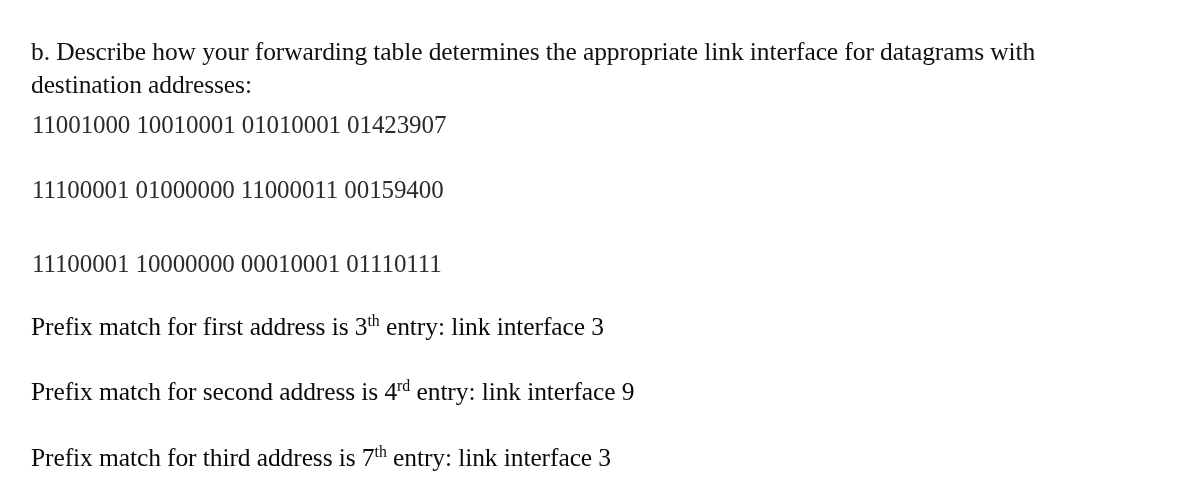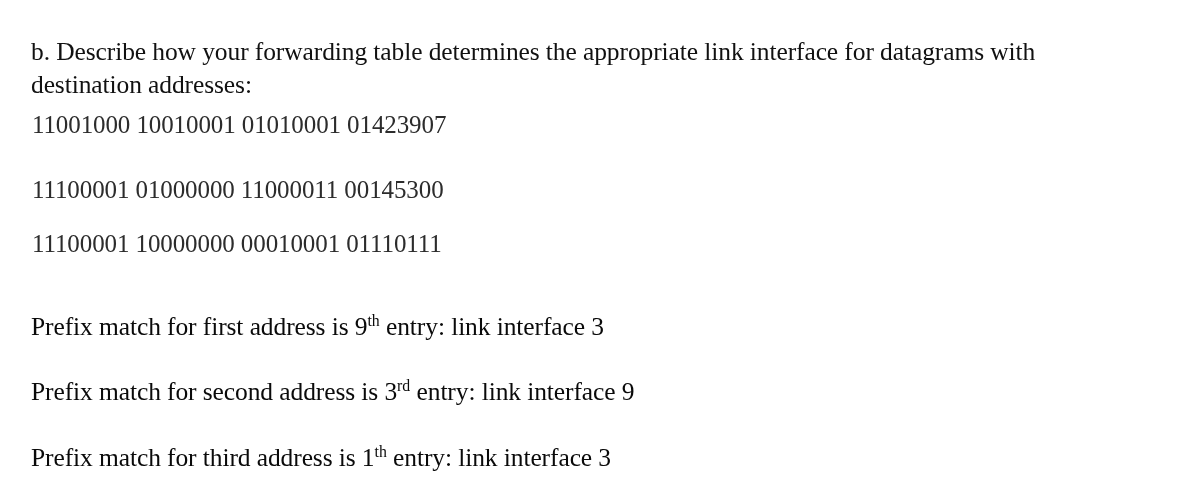--- a/index.html
+++ b/index.html
@@ -37,21 +37,21 @@
     position: absolute;
     left: 32px;
     font-size: 25px;
     line-height: 30px;
     color: #2c2c2c;
     white-space: pre;
     letter-spacing: -0.1px;
   }
   .addr-1 { top: 110px; }
   .addr-2 { top: 175px; }
-  .addr-3 { top: 229px; }
+  .addr-3 { top: 249px; }
 
   .answer {
     position: absolute;
     left: 31px;
     font-size: 25.5px;
     line-height: 31px;
     color: #0a0a0a;
     white-space: nowrap;
     letter-spacing: -0.1px;
   }
@@ -69,23 +69,23 @@
 </style>
 </head>
 <body>
 
 <div class="page">
 
   <p class="intro">b. Describe how your forwarding table determines the appropriate link interface for datagrams with destination addresses:</p>
 
   <div class="addr addr-1">11001000 10010001 01010001 01423907</div>
 
-  <div class="addr addr-2">11100001 01000000 11000011 00145300</div>
+  <div class="addr addr-2">11100001 01000000 11000011 00159400</div>
 
   <div class="addr addr-3">11100001 10000000 00010001 01110111</div>
 
-  <div class="answer ans-1"><span>Prefix match for first address is 9</span><sup class="ord">th</sup><span> entry: link interface 3</span></div>
+  <div class="answer ans-1"><span>Prefix match for first address is 3</span><sup class="ord">th</sup><span> entry: link interface 3</span></div>
 
-  <div class="answer ans-2"><span>Prefix match for second address is 3</span><sup class="ord">rd</sup><span> entry: link interface 9</span></div>
+  <div class="answer ans-2"><span>Prefix match for second address is 4</span><sup class="ord">rd</sup><span> entry: link interface 9</span></div>
 
-  <div class="answer ans-3"><span>Prefix match for third address is 1</span><sup class="ord">th</sup><span> entry: link interface 3</span></div>
+  <div class="answer ans-3"><span>Prefix match for third address is 7</span><sup class="ord">th</sup><span> entry: link interface 3</span></div>
 
 </div>
 
 </body></html>

